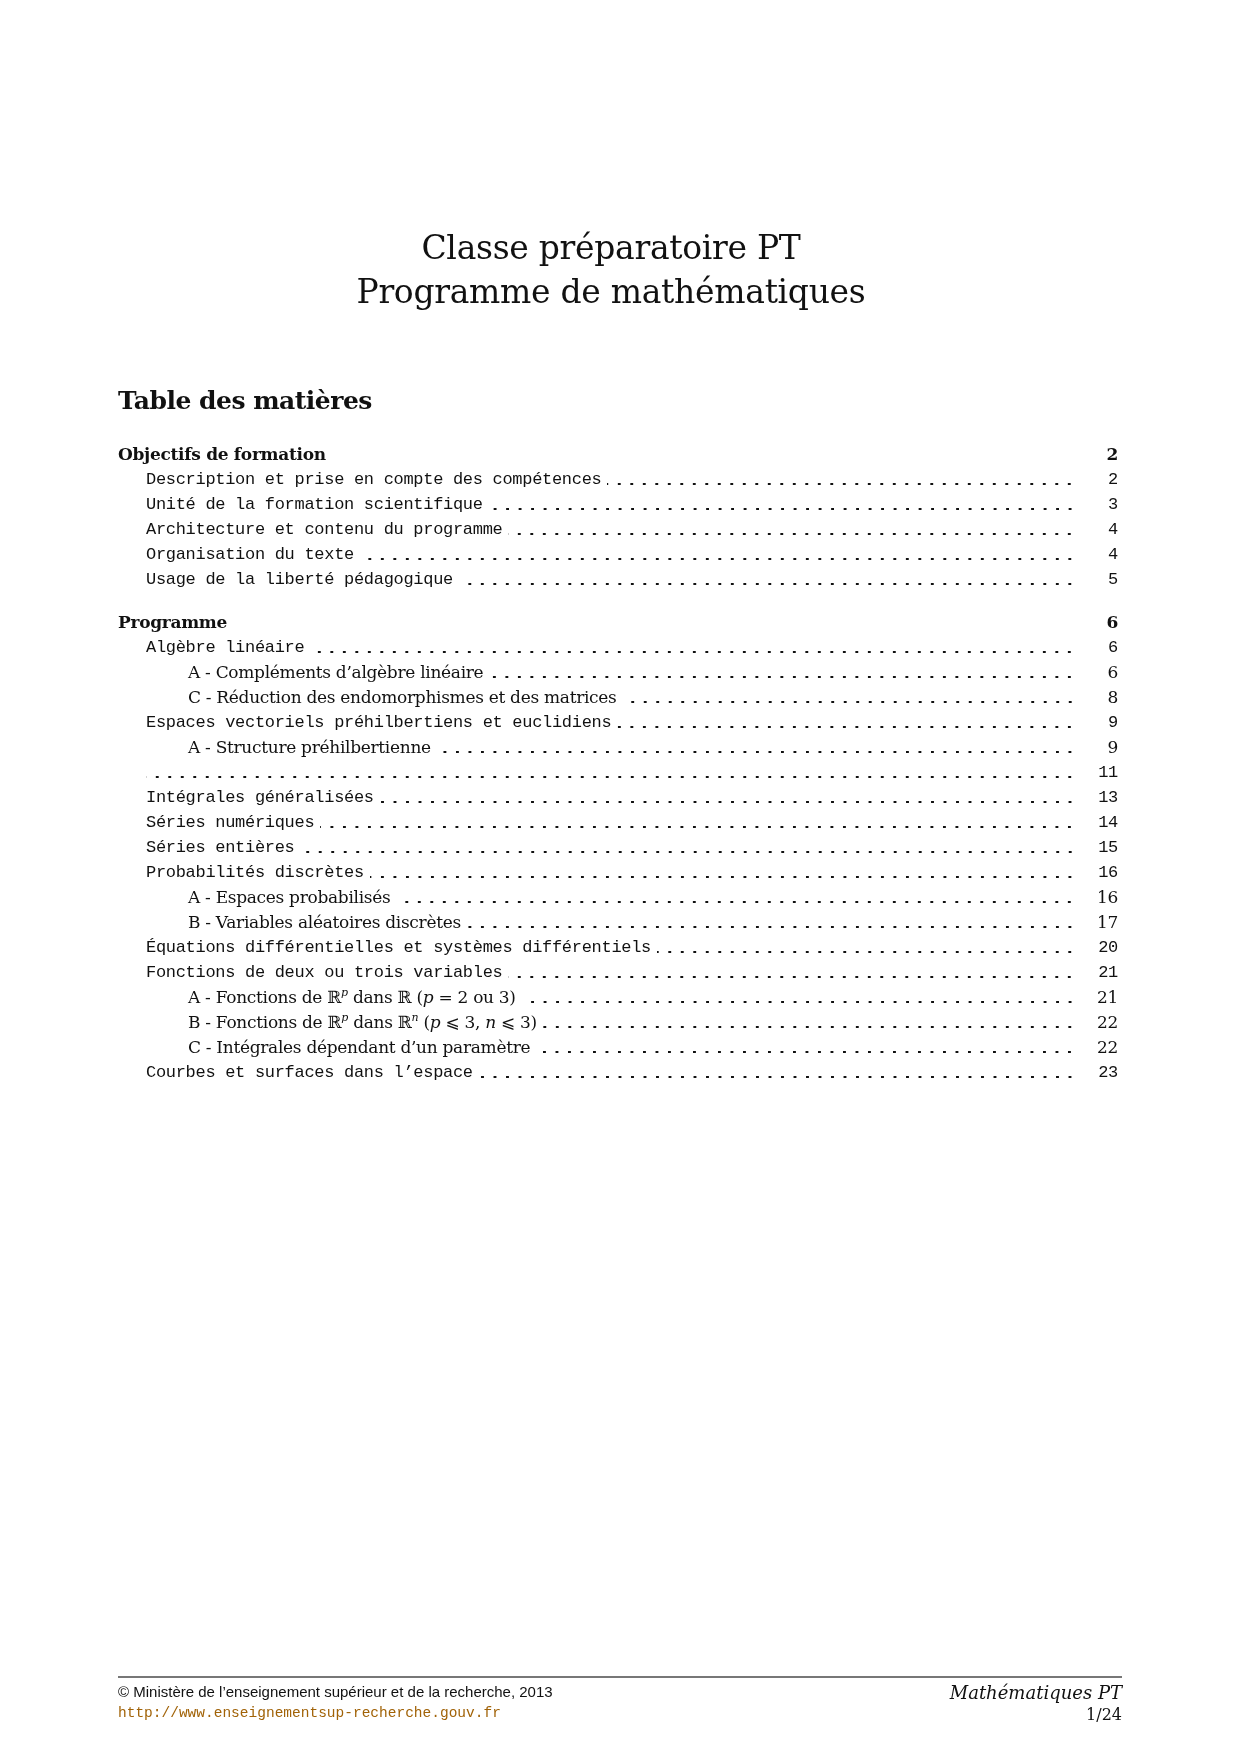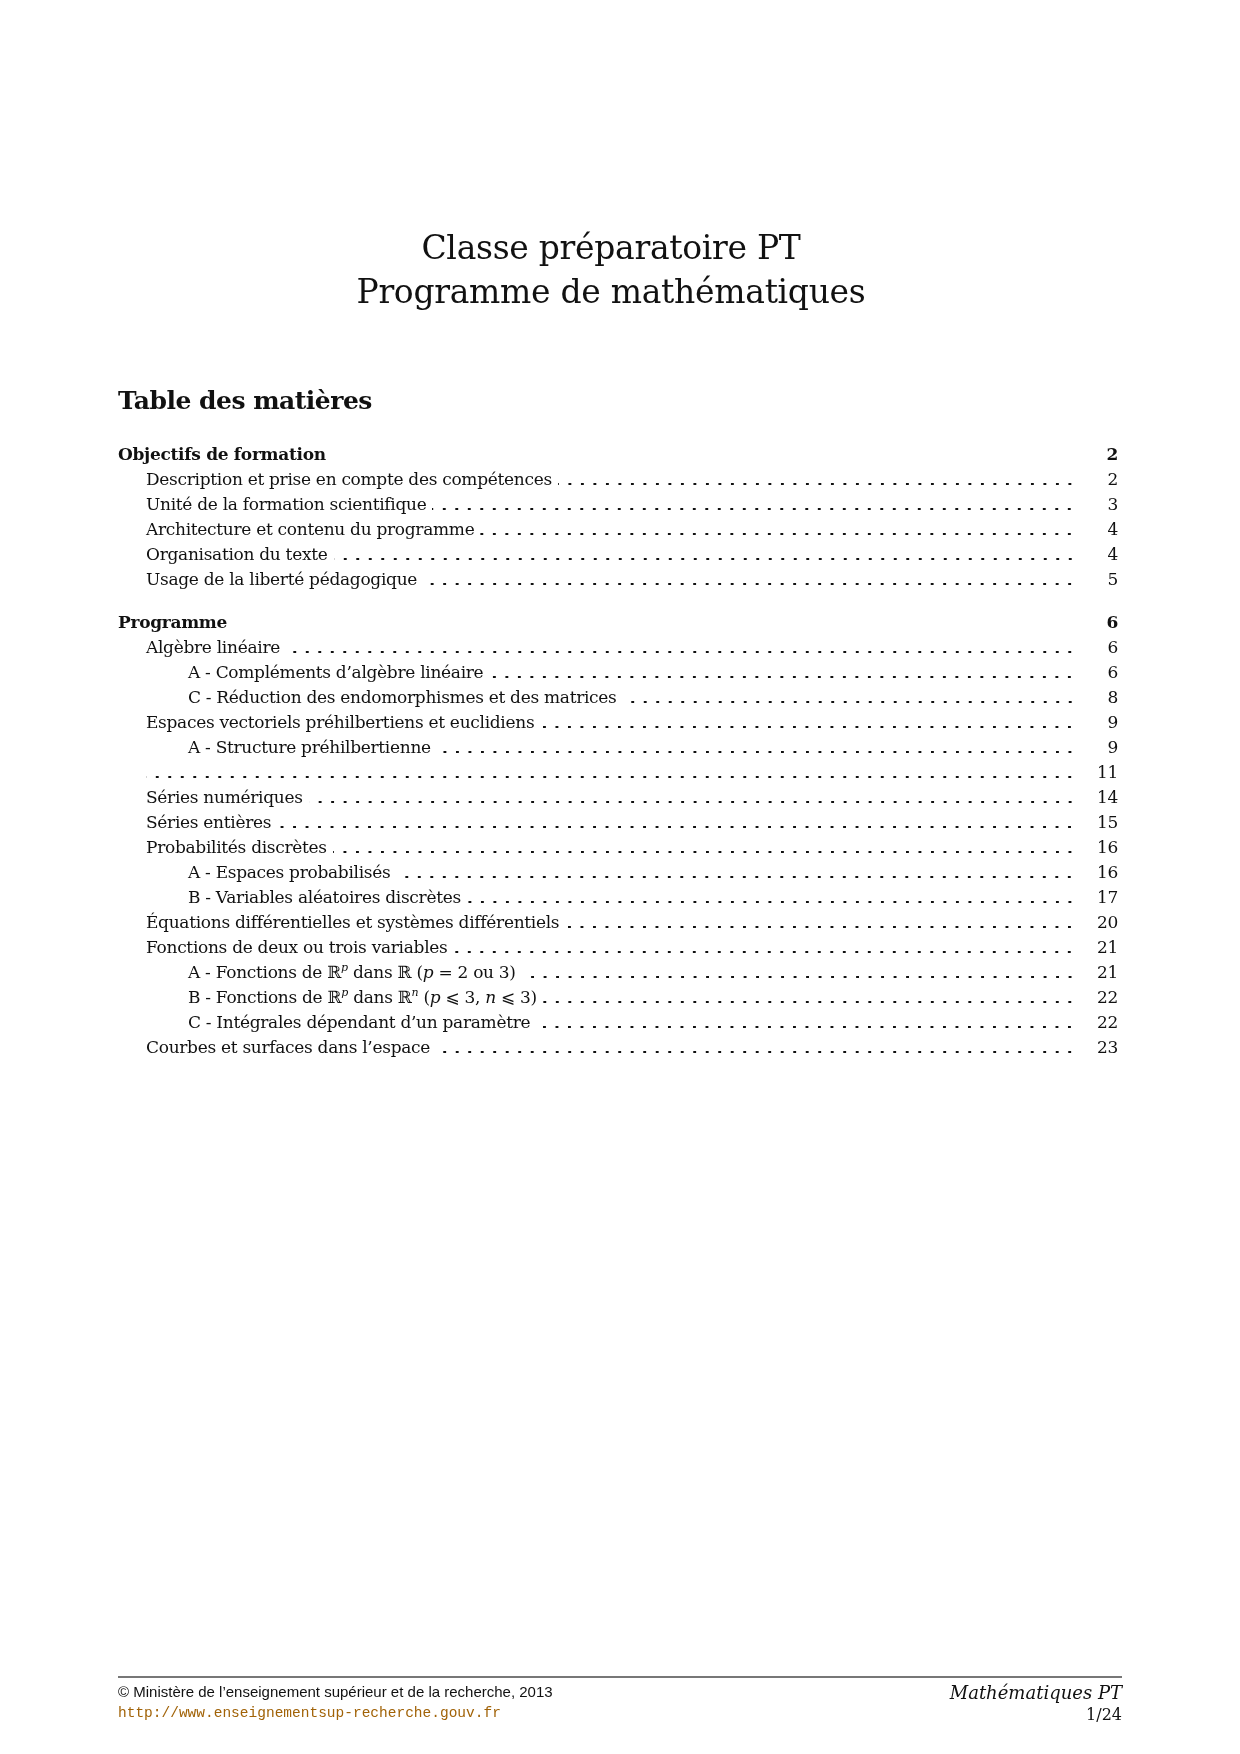--- a/index.html
+++ b/index.html
@@ -18,21 +18,21 @@
     .toc {
       position: absolute; top: 442px; left: 118px; width: 1000px;
       font-size: 17px; letter-spacing: -0.3px;
     }
     .toc-row {
       display: flex; align-items: center; height: 25px; line-height: 25px;
       white-space: nowrap;
     }
     .toc-row.section { font-weight: bold; }
     .toc-row.section.spaced { margin-top: 18px; }
-    .toc-row.l1 { padding-left: 28px; }
+    .toc-row.l1 { padding-left: 28px; font-family: Liberation Mono, monospace; }
     .toc-row.l2 { padding-left: 70px; }
     .toc-label { flex: 0 0 auto; padding-right: 6px; }
     .toc-leader {
       flex: 1 1 auto; overflow: hidden; margin-right: 14px;
       background-image: radial-gradient(circle, #111 1.1px, transparent 1.4px);
       background-size: 12.5px 6px; background-repeat: repeat-x; background-position: right 14px;
       height: 25px;
     }
     .toc-row.section .toc-leader { background: none; }
     .toc-page { flex: 0 0 auto; width: 28px; text-align: right; }
@@ -129,20 +129,25 @@
   <div class="toc-row l2">
     <span class="toc-label">A - Structure préhilbertienne</span>
     <span class="toc-leader"></span>
     <span class="toc-page">9</span>
   </div>
   <div class="toc-row l1">
     <span class="toc-leader"></span>
     <span class="toc-page">11</span>
   </div>
   <div class="toc-row l1">
+    <span class="toc-label">Intégrales généralisées</span>
+    <span class="toc-leader"></span>
+    <span class="toc-page">13</span>
+  </div>
+  <div class="toc-row l1">
     <span class="toc-label">Séries numériques</span>
     <span class="toc-leader"></span>
     <span class="toc-page">14</span>
   </div>
   <div class="toc-row l1">
     <span class="toc-label">Séries entières</span>
     <span class="toc-leader"></span>
     <span class="toc-page">15</span>
   </div>
   <div class="toc-row l1">

